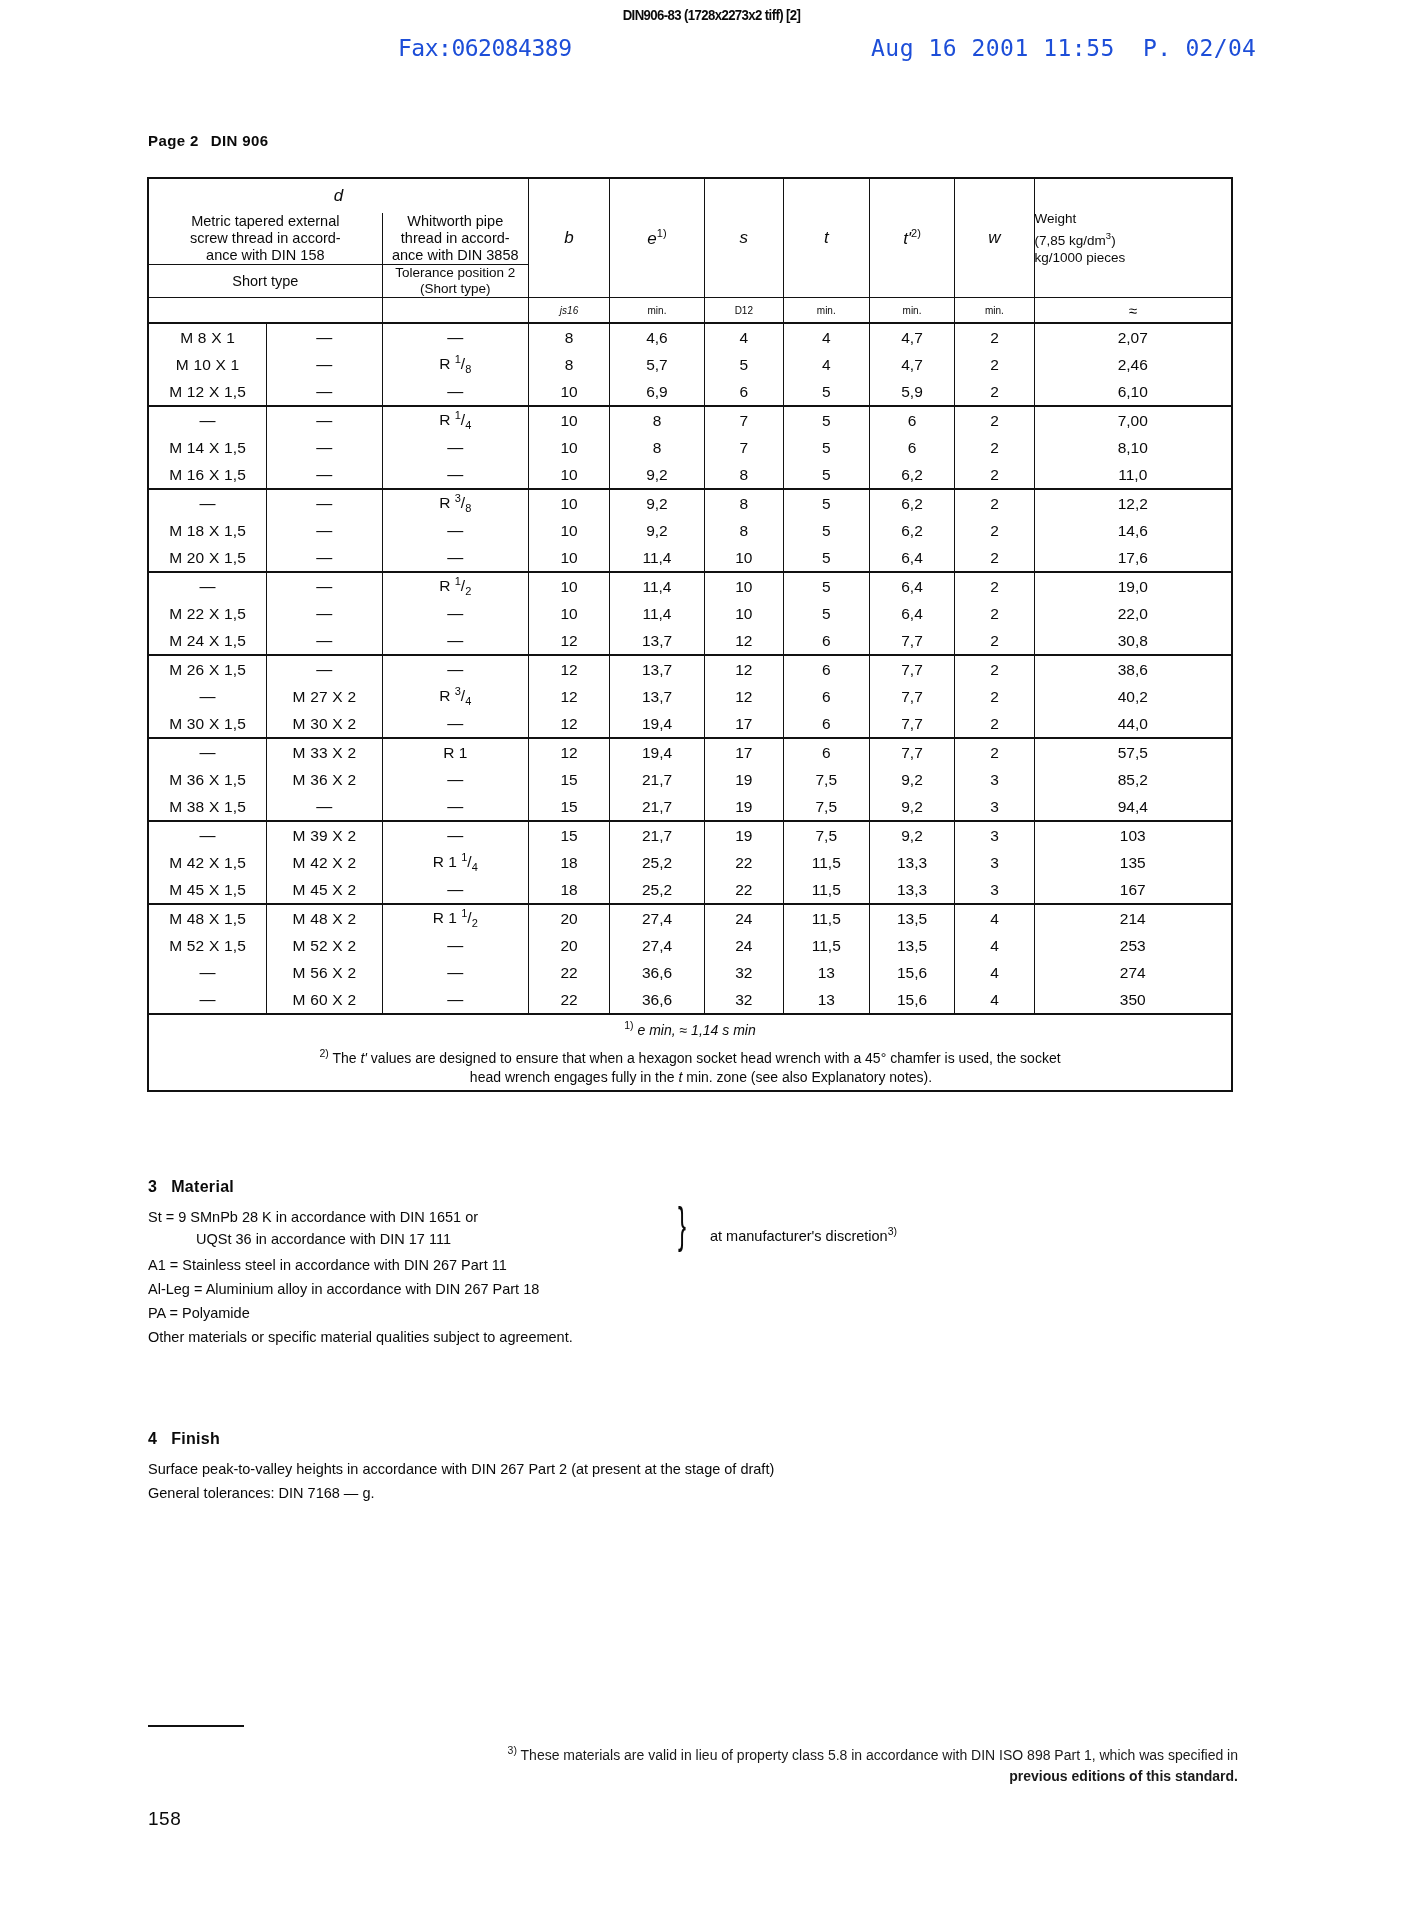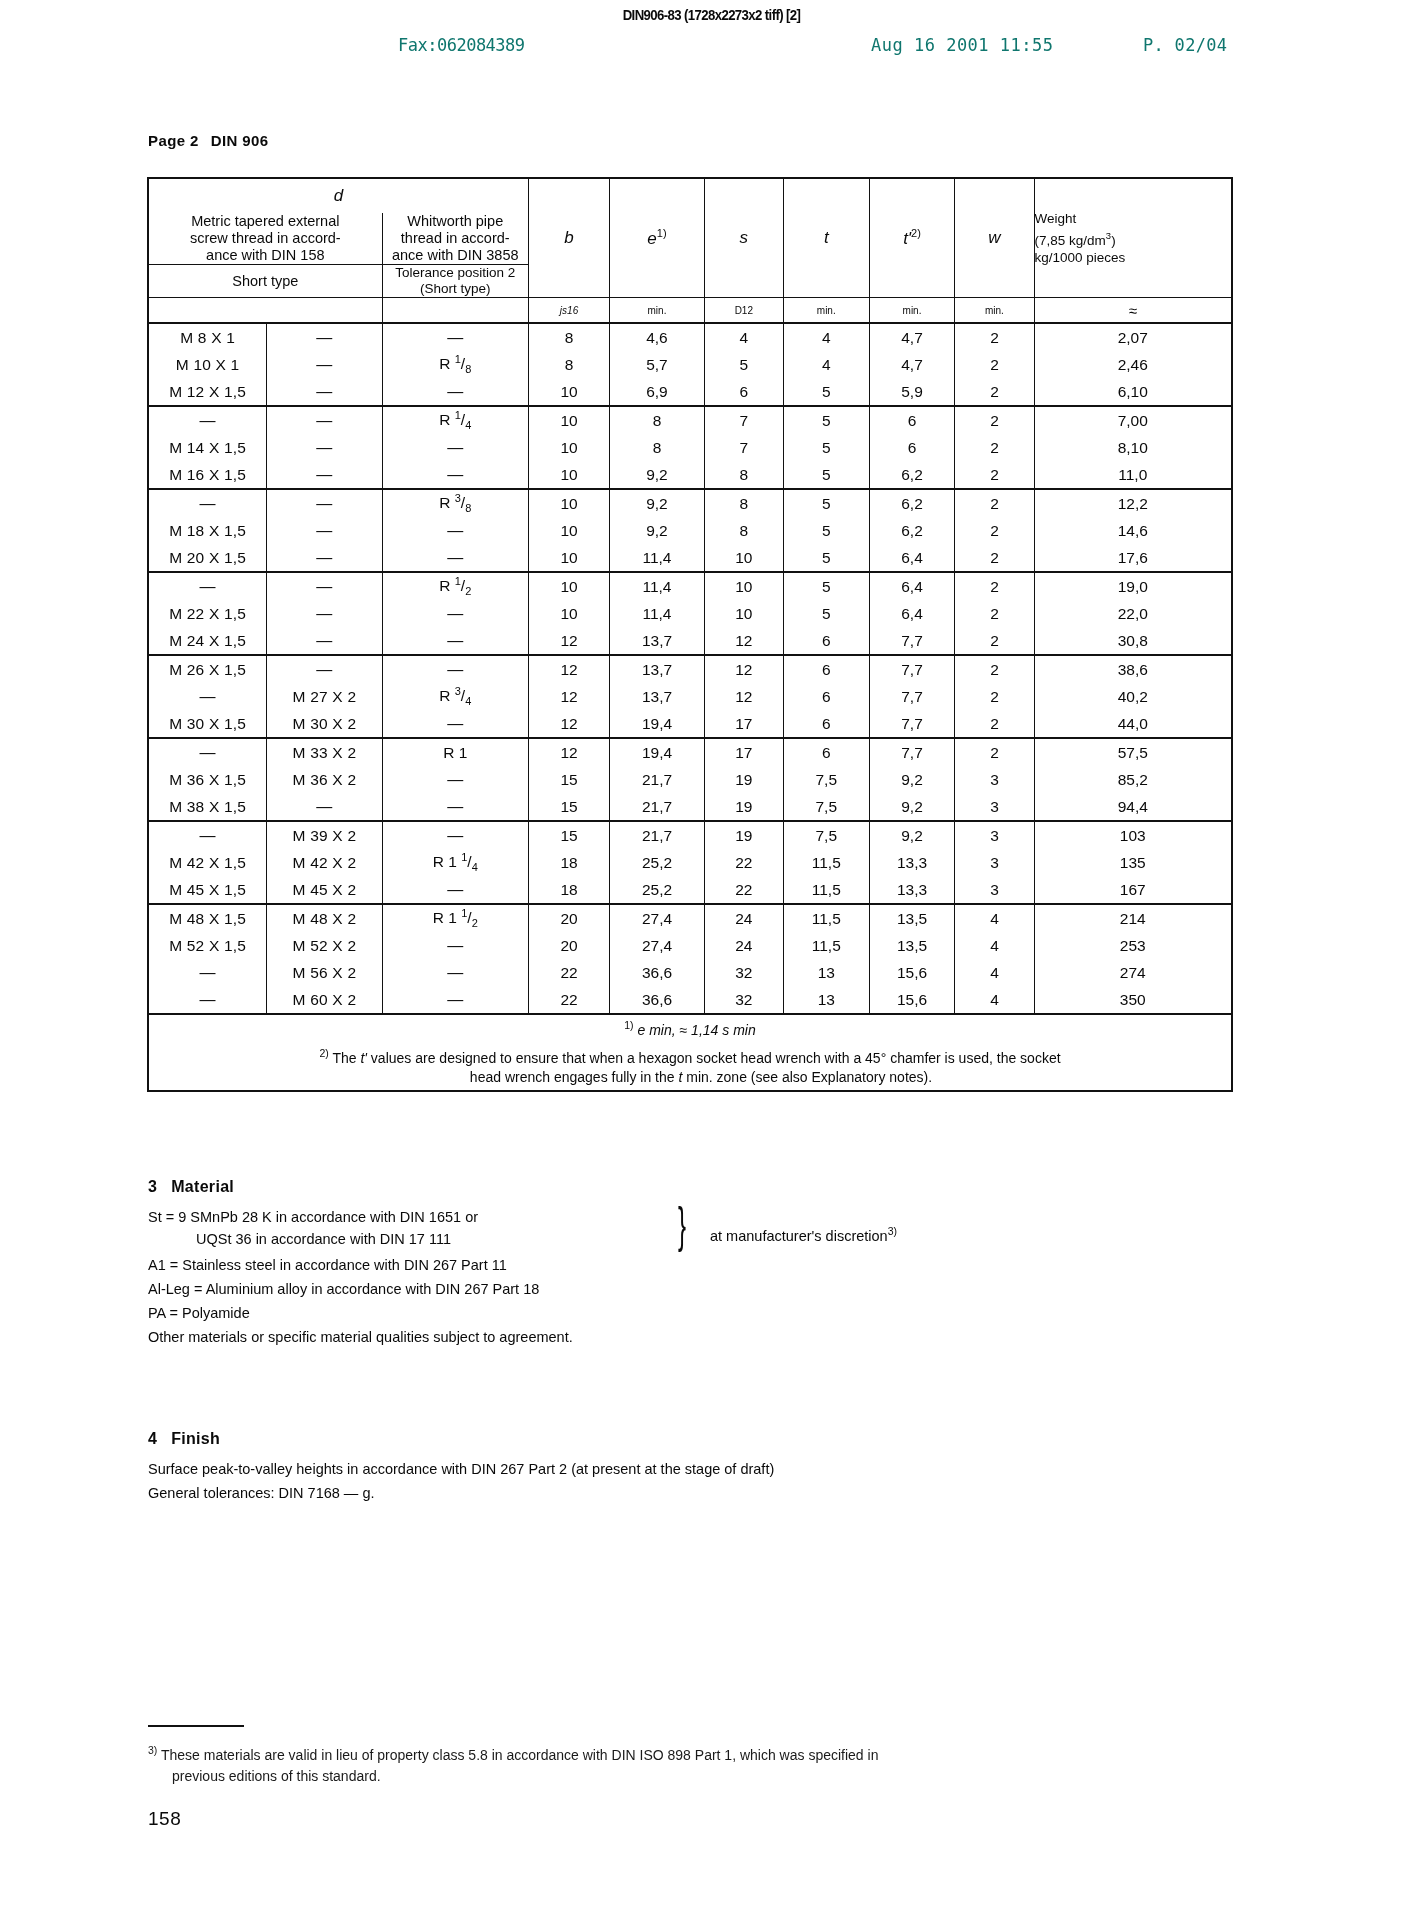--- a/index.html
+++ b/index.html
@@ -29,22 +29,22 @@
     font-family: "Liberation Sans", sans-serif;
     transform: scaleX(0.88);
   }
   .fax-line {
     position: absolute;
     top: 35px;
     left: 0;
     width: 1423px;
     height: 30px;
     font-family: "DejaVu Sans Mono", monospace;
-    font-size: 17px;
-    color: #0f766e;
+    font-size: 23px;
+    color: #1d4ed8;
   }
   .fax-number {
     position: absolute;
     left: 398px;
     top: 0;
     letter-spacing: -0.5px;
   }
   .fax-date {
     position: absolute;
     left: 871px;
@@ -240,23 +240,24 @@
     background: #111;
   }
   .footnote3 {
     position: absolute;
     left: 148px;
     top: 1740px;
     width: 1090px;
     font-size: 14px;
     line-height: 21px;
     color: #1a1a1a;
+    text-align: right;
   }
   .footnote3 sup { font-size: 10.5px; }
-  .footnote3 .fn3-indent { display: block; padding-left: 24px; }
+  .footnote3 .fn3-indent { display: block; padding-left: 24px; font-weight: bold; }
 
   .pagenum {
     position: absolute;
     left: 148px;
     top: 1808px;
     font-size: 19px;
     letter-spacing: 0.5px;
   }
 </style>
 </head>

